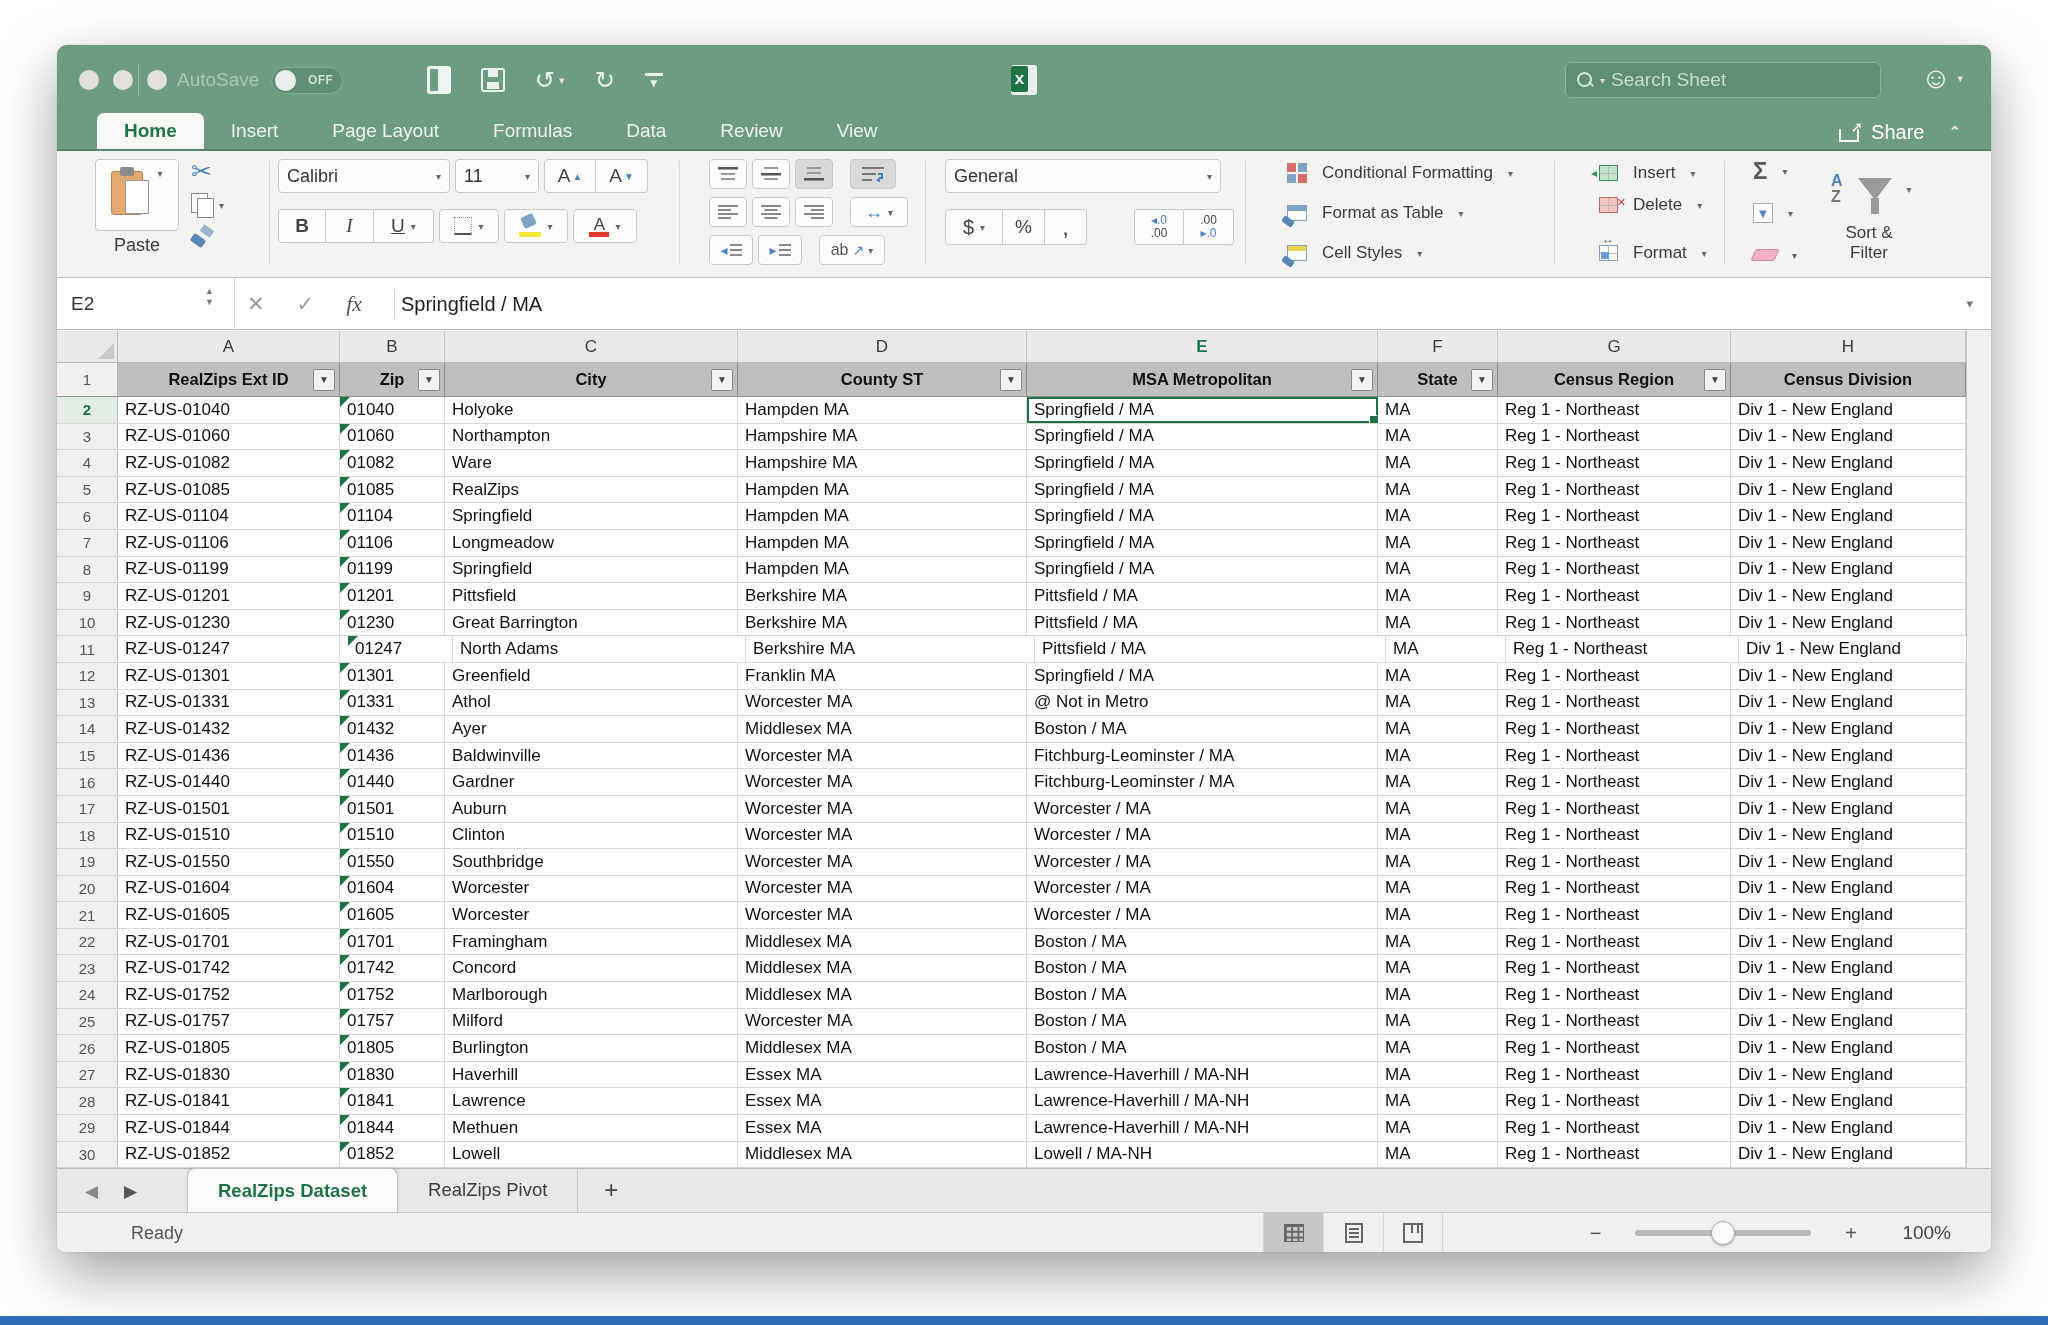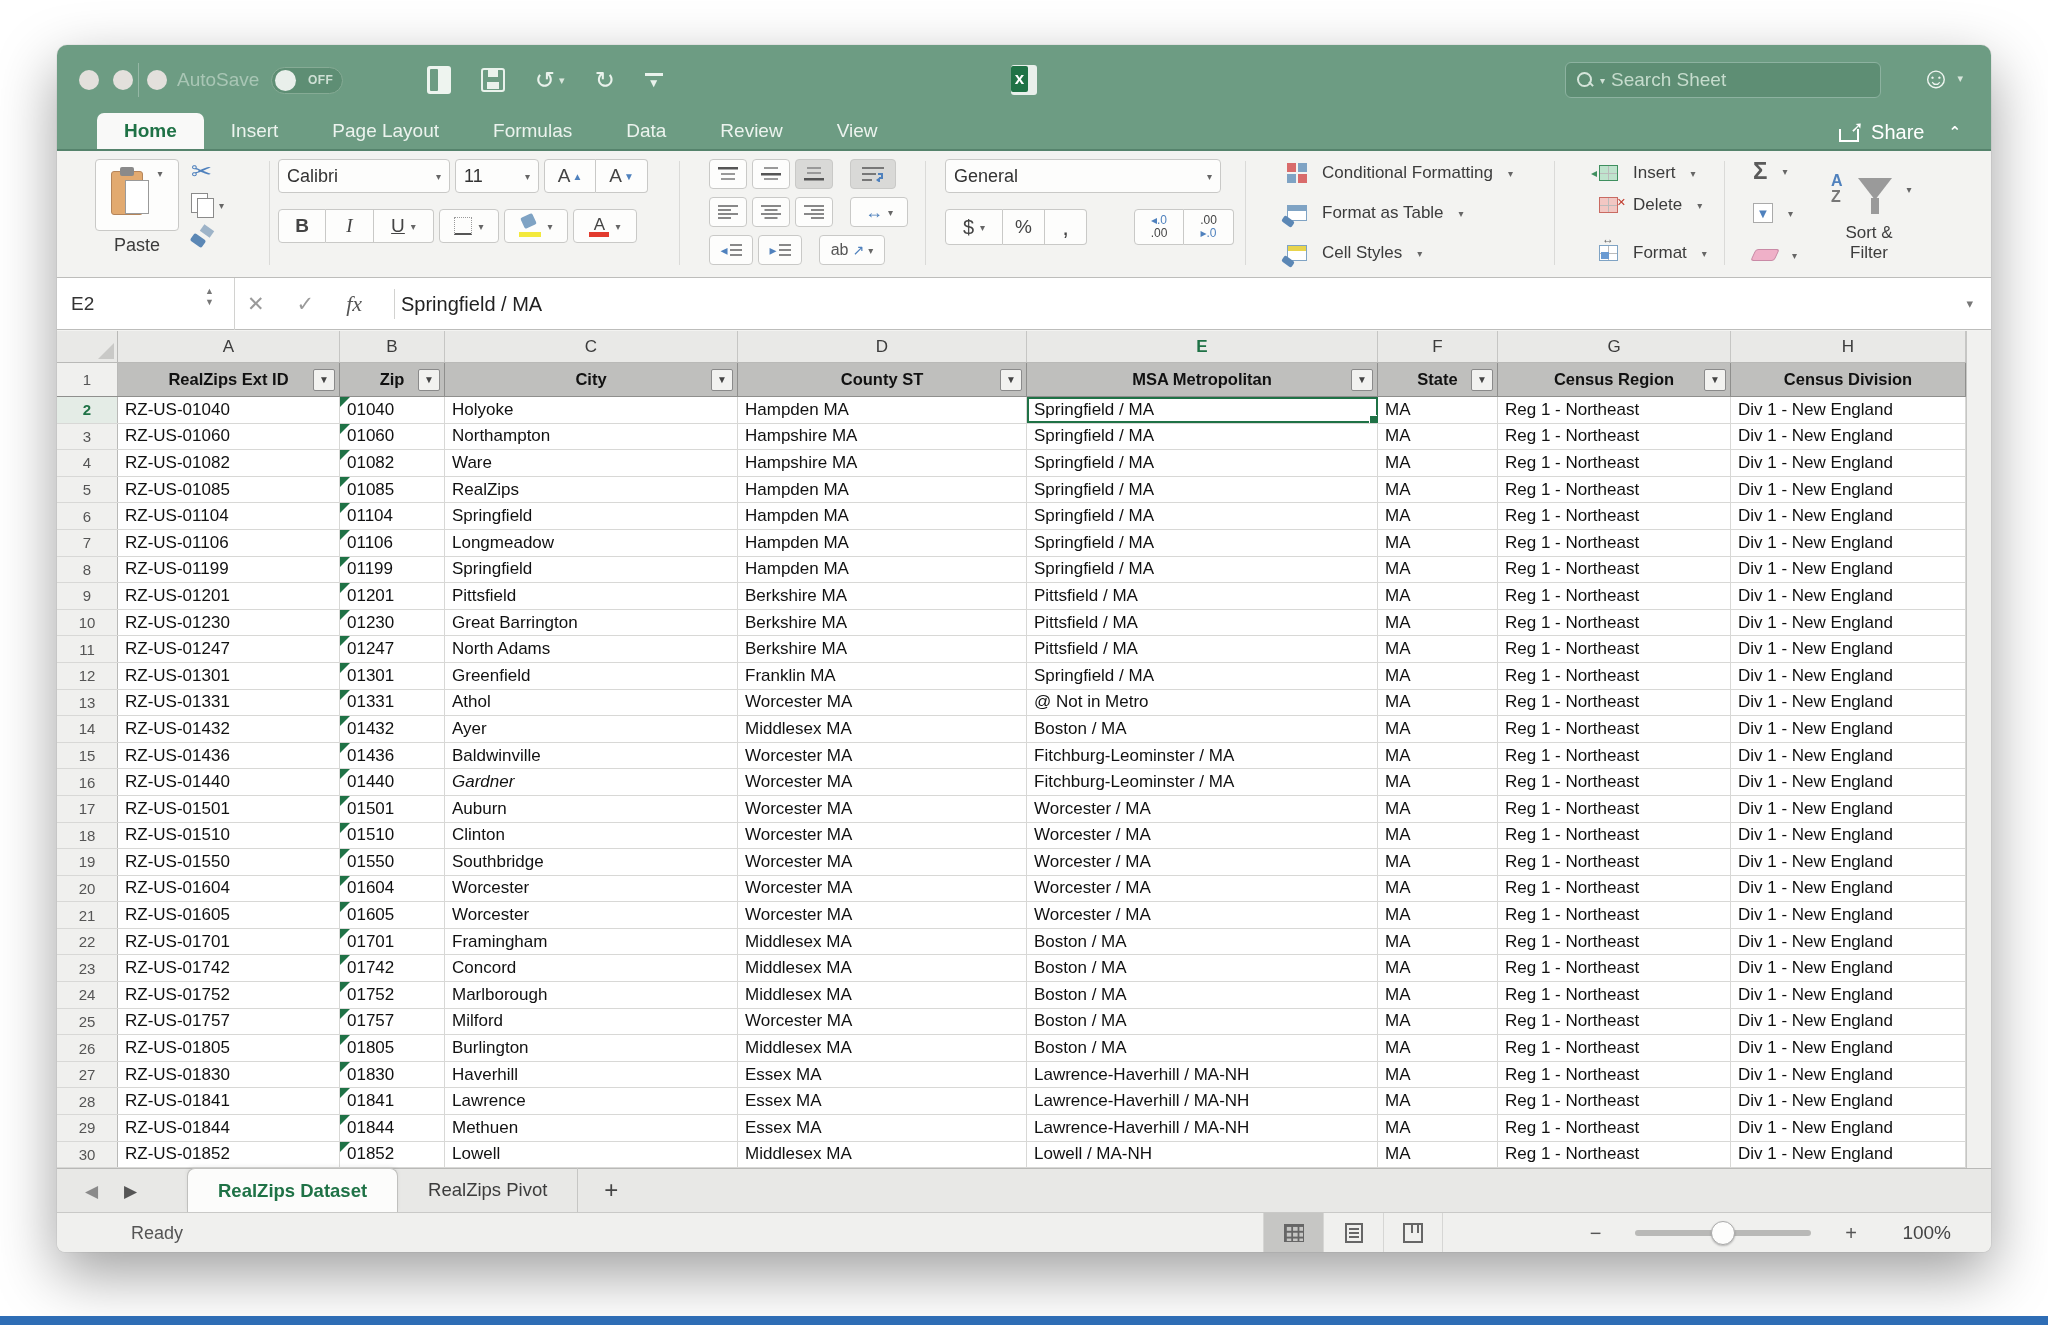--- a/index.html
+++ b/index.html
@@ -716,21 +716,21 @@
             <div class="cell" style="width: 289px;">Berkshire MA</div>
             <div class="cell" style="width: 351px;">Pittsfield / MA</div>
             <div class="cell" style="width: 120px;">MA</div>
             <div class="cell" style="width: 233px;">Reg 1 - Northeast</div>
             <div class="cell" style="width: 235px;">Div 1 - New England</div>
             <div class="row-filler"></div>
           </div>
           <div class="grid-row">
             <div class="gutter-cell">11</div>
             <div class="cell" style="width: 222px;">RZ-US-01247</div>
-            <div class="cell zip" style="width: 105px;">01247</div>
+            <div class="cell zip" style="width: 105px; margin-left: 8px;">01247</div>
             <div class="cell" style="width: 293px;">North Adams</div>
             <div class="cell" style="width: 289px;">Berkshire MA</div>
             <div class="cell" style="width: 351px;">Pittsfield / MA</div>
             <div class="cell" style="width: 120px;">MA</div>
             <div class="cell" style="width: 233px;">Reg 1 - Northeast</div>
             <div class="cell" style="width: 235px;">Div 1 - New England</div>
             <div class="row-filler"></div>
           </div>
           <div class="grid-row">
             <div class="gutter-cell">12</div>
@@ -777,21 +777,21 @@
             <div class="cell" style="width: 351px;">Fitchburg-Leominster / MA</div>
             <div class="cell" style="width: 120px;">MA</div>
             <div class="cell" style="width: 233px;">Reg 1 - Northeast</div>
             <div class="cell" style="width: 235px;">Div 1 - New England</div>
             <div class="row-filler"></div>
           </div>
           <div class="grid-row">
             <div class="gutter-cell">16</div>
             <div class="cell" style="width: 222px;">RZ-US-01440</div>
             <div class="cell zip" style="width: 105px;">01440</div>
-            <div class="cell" style="width: 293px; font-style: italic;">Gardner</div>
+            <div class="cell" style="width: 293px;">Gardner</div>
             <div class="cell" style="width: 289px;">Worcester MA</div>
             <div class="cell" style="width: 351px;">Fitchburg-Leominster / MA</div>
             <div class="cell" style="width: 120px;">MA</div>
             <div class="cell" style="width: 233px;">Reg 1 - Northeast</div>
             <div class="cell" style="width: 235px;">Div 1 - New England</div>
             <div class="row-filler"></div>
           </div>
           <div class="grid-row">
             <div class="gutter-cell">17</div>
             <div class="cell" style="width: 222px;">RZ-US-01501</div>

